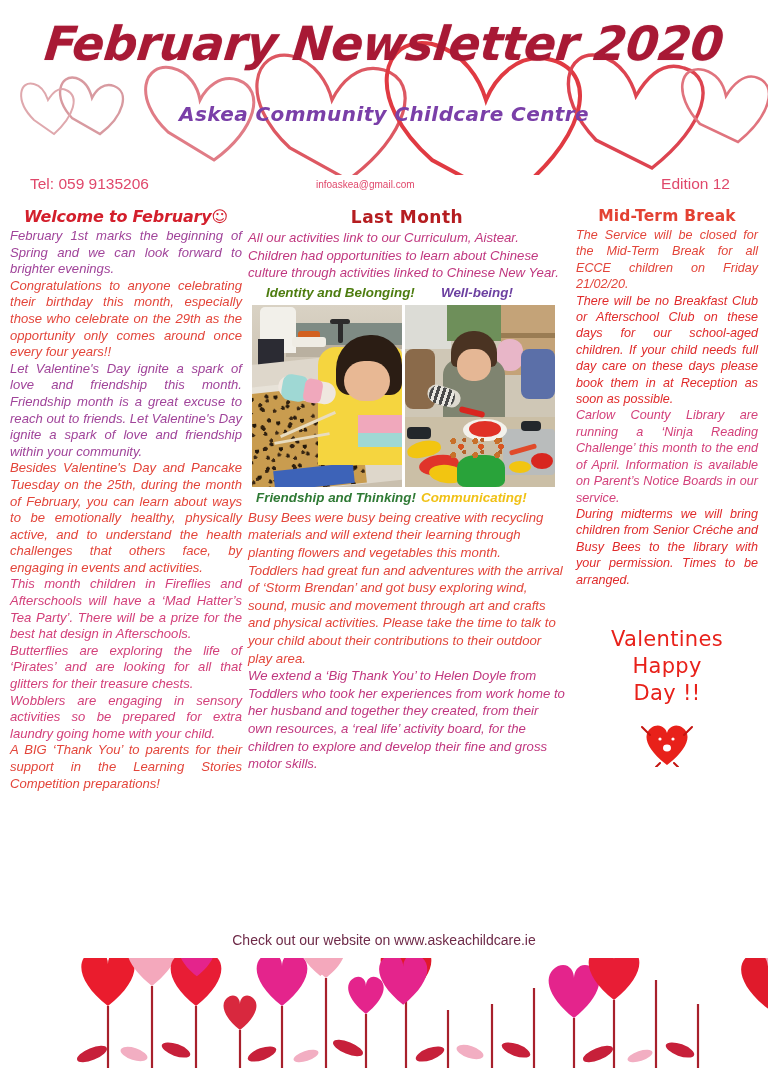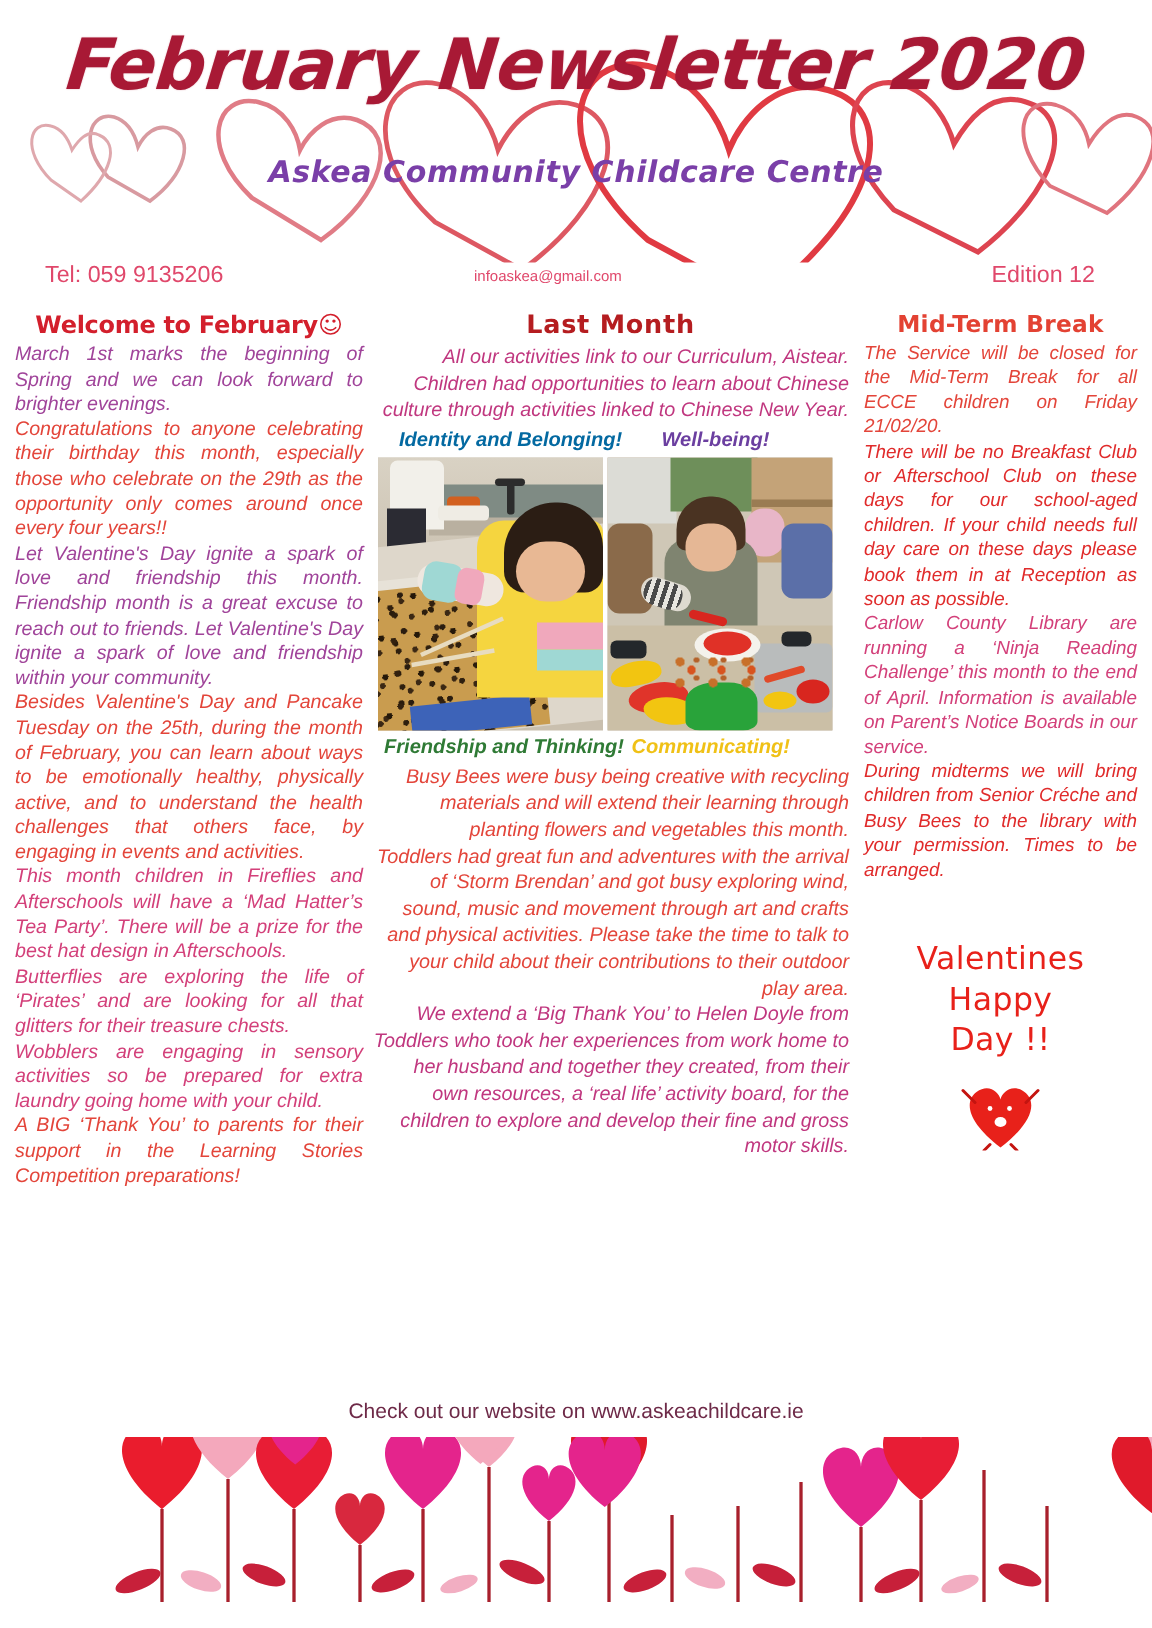--- a/index.html
+++ b/index.html
@@ -105,20 +105,21 @@
   .col-right { left: 576px; width: 182px; }
 
   .sec-head {
     text-align: center;
     font-family: "DejaVu Sans", sans-serif;
     font-weight: bold;
     margin: 0 0 2px 0;
   }
   .head-welcome {
     font-size: 16px;
+    font-style: italic;
     color: #d31f2c;
     letter-spacing: -0.2px;
   }
   .head-lastmonth {
     font-size: 17px;
     color: #b51d20;
     letter-spacing: 0.5px;
   }
   .head-midterm {
     font-size: 15.5px;
@@ -128,21 +129,21 @@
 
   p.body {
     margin: 0;
     font-family: "Liberation Sans", sans-serif;
     font-style: italic;
     font-size: 13.1px;
     line-height: 16.6px;
     text-align: justify;
     text-justify: inter-word;
   }
-  .col-mid p.body { font-size: 13.2px; line-height: 17.6px; text-align: right; }
+  .col-mid p.body { font-size: 13.2px; line-height: 17.6px; text-align: left; }
   .col-right p.body { font-size: 12.6px; line-height: 16.4px; }
 
   .c-purple  { color: #a0449a; }
   .c-magenta { color: #c0377f; }
   .c-red     { color: #e3453a; }
   .c-crimson { color: #e02b2b; }
   .c-rose    { color: #d3407a; }
 
   
   .photo-caps {
@@ -151,21 +152,21 @@
     margin-top: 3px;
   }
   .cap {
     position: absolute;
     font-family: "Liberation Sans", sans-serif;
     font-style: italic;
     font-weight: bold;
     font-size: 13.4px;
     white-space: nowrap;
   }
-  .cap-ib { left: 18px;  color: #0369a1; font-style: italic; }
+  .cap-ib { left: 18px;  color: #4d7c0f; font-style: italic; }
   .cap-wb { left: 193px; color: #6b3fa0; }
   .cap-et { left: 8px;   color: #2f7a35; }
   .cap-cm { left: 173px; color: #f0c116; }
 
   .photo-row {
     position: relative;
     height: 182px;
     margin-top: 1px;
   }
   .photo {
@@ -312,21 +313,21 @@
 <div class="contact-row">
   <div class="tel">Tel: 059 9135206</div>
   <div class="email">infoaskea@gmail.com</div>
   <div class="edition">Edition 12</div>
 </div>
 
 <div class="columns">
 
   <div class="col col-left">
     <div class="sec-head head-welcome">Welcome to February☺</div>
-    <p class="body c-purple">March 1st marks the beginning of Spring and we can look forward to brighter evenings.</p>
+    <p class="body c-purple">February 1st marks the beginning of Spring and we can look forward to brighter evenings.</p>
     <p class="body c-red">Congratulations to anyone celebrating their birthday this month, especially those who celebrate on the 29th as the opportunity only comes around once every four years!!</p>
     <p class="body c-purple">Let Valentine's Day ignite a spark of love and friendship this month. Friendship month is a great excuse to reach out to friends. Let Valentine's Day ignite a spark of love and friendship within your community.</p>
     <p class="body c-red">Besides Valentine's Day and Pancake Tuesday on the 25th, during the month of February, you can learn about ways to be emotionally healthy, physically active, and to understand the health challenges that others face, by engaging in events and activities.</p>
     <p class="body c-rose">This month children in Fireflies and Afterschools will have a ‘Mad Hatter’s Tea Party’. There will be a prize for the best hat design in Afterschools.</p>
     <p class="body c-rose">Butterflies are exploring the life of ‘Pirates’ and are looking for all that glitters for their treasure chests.</p>
     <p class="body c-rose">Wobblers are engaging in sensory activities so be prepared for extra laundry going home with your child.</p>
     <p class="body c-red">A BIG ‘Thank You’ to parents for their support in the Learning Stories Competition preparations!</p>
   </div>
 
   <div class="col col-mid">

